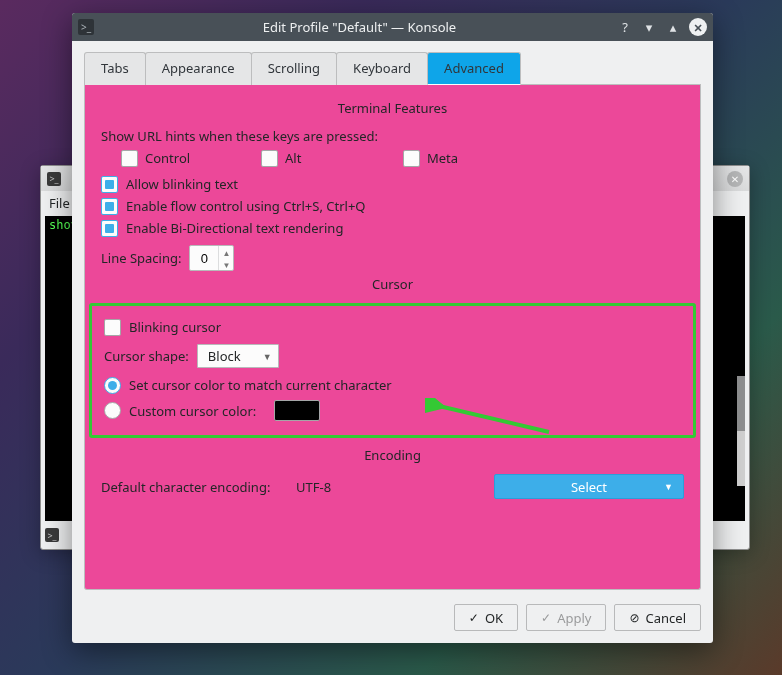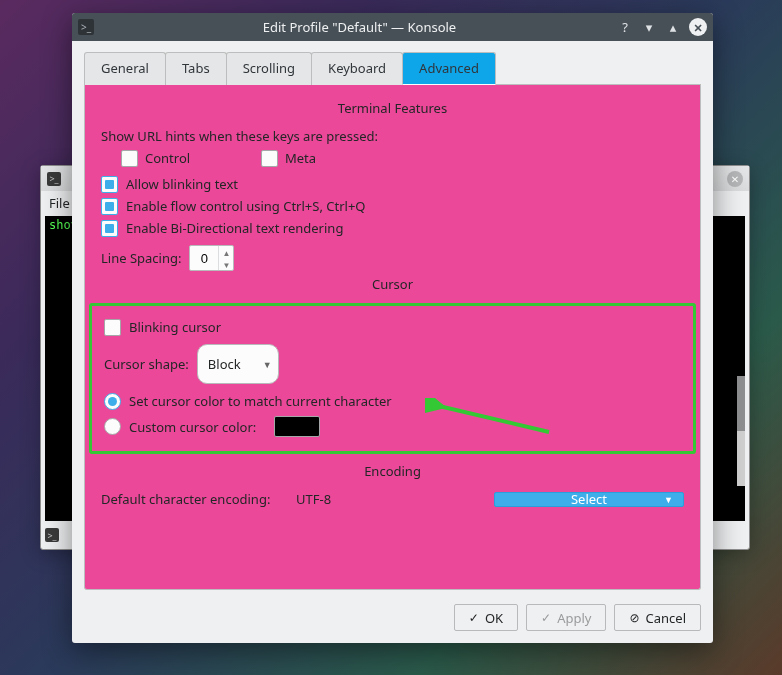--- a/index.html
+++ b/index.html
@@ -136,22 +136,22 @@
   .spin {
     display:inline-flex; align-items:center; border:1px solid #b8b9ba; border-radius:2px;
     height:26px; background:#fcfcfc;
   }
   .spin input { width:28px; border:none; text-align:center; font-size:13px; outline:none; background:transparent;}
   .spin-btns { display:flex; flex-direction:column; border-left:1px solid #dcddde; }
   .spin-btn { width:14px;height:12px;font-size:8px;display:flex;align-items:center;justify-content:center;color:#777;cursor:pointer;}
 
   
   .combo {
-    display:inline-flex;align-items:center;border:1px solid #b8b9ba;border-radius:10px;
-    height:40px;background:#fcfcfc;padding:0 6px 0 10px;gap:22px;cursor:pointer;
+    display:inline-flex;align-items:center;border:1px solid #b8b9ba;border-radius:1px;
+    height:24px;background:#fcfcfc;padding:0 6px 0 10px;gap:22px;cursor:pointer;
   }
   .combo .caret { font-size:9px; color:#666; }
 
   
   .swatch {
     width:46px;height:21px;border:1px solid #a5a6a7;border-radius:2px;background:#000;cursor:pointer;
     margin-left:10px;
   }
 
   
@@ -173,21 +173,21 @@
     pointer-events:none;
   }
 
   
   .select-btn {
     margin-left:auto;
     background:#3daee9;
     color:#fff;
     border:1px solid #2c9ed9;
     border-radius:2px;
-    height:15px;
+    height:25px;
     width:190px;
     display:flex;align-items:center;justify-content:center;
     gap:40px;
     cursor:pointer;
     position:relative;
   }
   .select-btn .caret { position:absolute; right:10px; font-size:9px;}
 
   
   .button-row {
@@ -233,38 +233,42 @@
       <span class="titlebar-btn">?</span>
       <span class="titlebar-btn">▾</span>
       <span class="titlebar-btn">▴</span>
       <span class="titlebar-btn titlebar-close">✕</span>
     </div>
   </div>
 
   <div class="dialog-body">
 
     <div class="tabbar">
-      <div class="tab">General</div>
       <div class="tab">Tabs</div>
+      <div class="tab">Appearance</div>
       <div class="tab">Scrolling</div>
       <div class="tab">Keyboard</div>
       <div class="tab active">Advanced</div>
     </div>
 
     <div class="tabpage">
 
       <div class="section-title">Terminal Features</div>
 
       <div class="row">
         <label>Show URL hints when these keys are pressed:</label>
       </div>
       <div class="modkeys">
         <div class="mk">
           <span class="chk"></span>
           <label>Control</label>
+        </div>
+        <div class="mk">
+          <span class="chk"></span>
+          <label>Alt</label>
         </div>
         <div class="mk">
           <span class="chk"></span>
           <label>Meta</label>
         </div>
       </div>
 
       <div class="row">
         <span class="chk checked"></span>
         <label>Allow blinking text</label>

